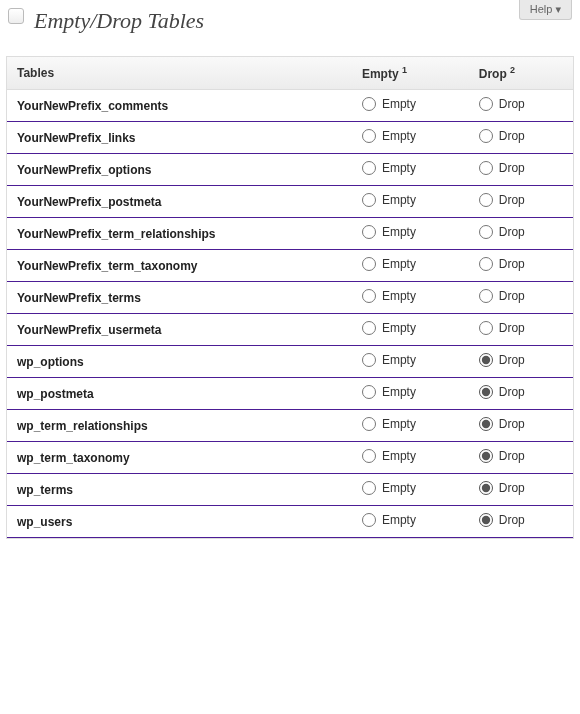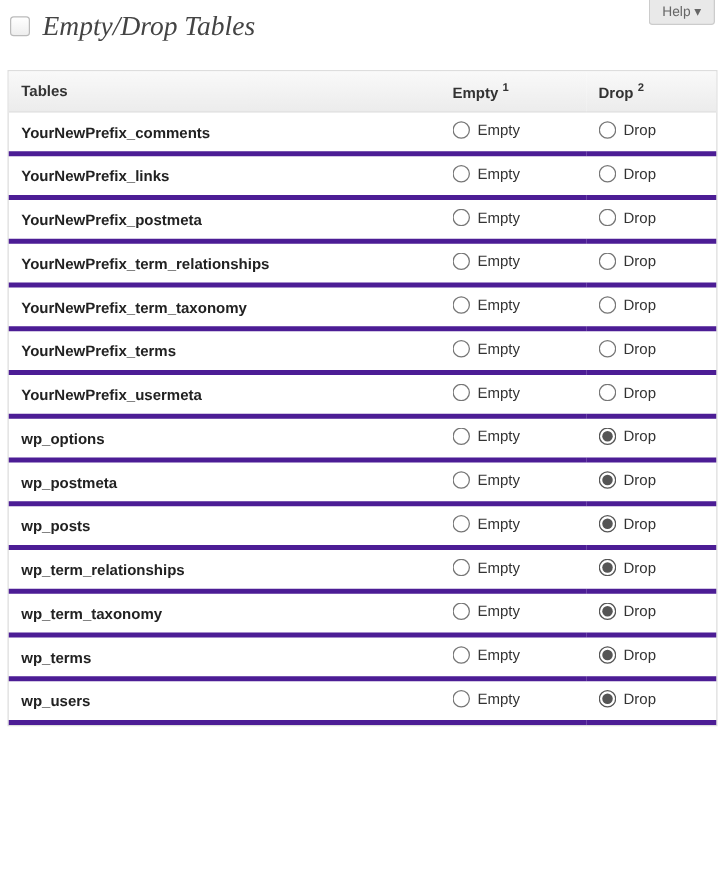--- a/index.html
+++ b/index.html
@@ -1,25 +1,25 @@
 <!DOCTYPE html>
 <html><head>
 <meta charset="utf-8">
 <style>
 * { box-sizing: border-box; margin: 0; padding: 0; }
 body { font-family: Arial, Helvetica, sans-serif; font-size: 12px; color: #333; background: #fff; width: 580px; }
 .help-tab { position: absolute; right: 8px; top: 0; background: #e9e9e9; border: 1px solid #ccc; border-top: none; padding: 3px 10px; font-size: 11px; color: #666; border-radius: 0 0 3px 3px; }
-.page-header { display: flex; align-items: center; padding: 8px 12px 16px 8px; font-family: Georgia, serif; }
+.page-header { display: flex; align-items: flex-start; padding: 8px 12px 16px 8px; font-family: Georgia, serif; }
 .page-header .icon { width: 16px; height: 16px; border: 1px solid #bbb; border-radius: 3px; margin-right: 10px; display: inline-block; background: linear-gradient(#fff,#eee); }
 .page-header h1 { font-size: 22px; font-style: italic; font-weight: normal; color: #444; }
 .table-wrap { margin: 6px; border: 1px solid #ddd; }
 table { width: 100%; border-collapse: collapse; }
 thead th { text-align: left; background: linear-gradient(#f9f9f9,#ececec); padding: 8px 10px; font-size: 12px; color: #333; border-bottom: 1px solid #ddd; }
 thead th .sup { vertical-align: super; font-size: 9px; }
-tbody td { padding: 7px 10px; border-bottom: 4px solid #4c1d95; vertical-align: middle; }
+tbody td { padding: 7px 10px; border-bottom: 1px solid #4c1d95; vertical-align: middle; }
 tbody td.name { font-weight: bold; color: #222; }
 .radio-cell label { display: inline-flex; align-items: center; gap: 6px; color: #333; cursor: pointer; }
 input[type=radio] { width: 14px; height: 14px; accent-color: #555; cursor: pointer; }
 </style>
 </head>
 <body>
 
 <div class="help-tab">Help ▾</div>
 
 <div class="page-header">
@@ -49,20 +49,31 @@
             </label></td>
         </tr>
         <tr>
           <td class="name">YourNewPrefix_links</td>
           <td class="radio-cell"><label>
               <input type="radio" name="row1" style="">
               <span>Empty</span>
             </label></td>
           <td class="radio-cell"><label>
               <input type="radio" name="row1" style="">
+              <span>Drop</span>
+            </label></td>
+        </tr>
+        <tr>
+          <td class="name">YourNewPrefix_options</td>
+          <td class="radio-cell"><label>
+              <input type="radio" name="row2" style="">
+              <span>Empty</span>
+            </label></td>
+          <td class="radio-cell"><label>
+              <input type="radio" name="row2" style="">
               <span>Drop</span>
             </label></td>
         </tr>
         <tr>
           <td class="name">YourNewPrefix_postmeta</td>
           <td class="radio-cell"><label>
               <input type="radio" name="row3" style="">
               <span>Empty</span>
             </label></td>
           <td class="radio-cell"><label>
@@ -130,31 +141,20 @@
           <td class="radio-cell"><label>
               <input type="radio" name="row13" style="">
               <span>Empty</span>
             </label></td>
           <td class="radio-cell"><label>
               <input type="radio" name="row13" checked="" style="">
               <span>Drop</span>
             </label></td>
         </tr>
         <tr>
-          <td class="name">wp_posts</td>
-          <td class="radio-cell"><label>
-              <input type="radio" name="row14" style="">
-              <span>Empty</span>
-            </label></td>
-          <td class="radio-cell"><label>
-              <input type="radio" name="row14" checked="" style="">
-              <span>Drop</span>
-            </label></td>
-        </tr>
-        <tr>
           <td class="name">wp_term_relationships</td>
           <td class="radio-cell"><label>
               <input type="radio" name="row15" style="">
               <span>Empty</span>
             </label></td>
           <td class="radio-cell"><label>
               <input type="radio" name="row15" checked="" style="">
               <span>Drop</span>
             </label></td>
         </tr>

